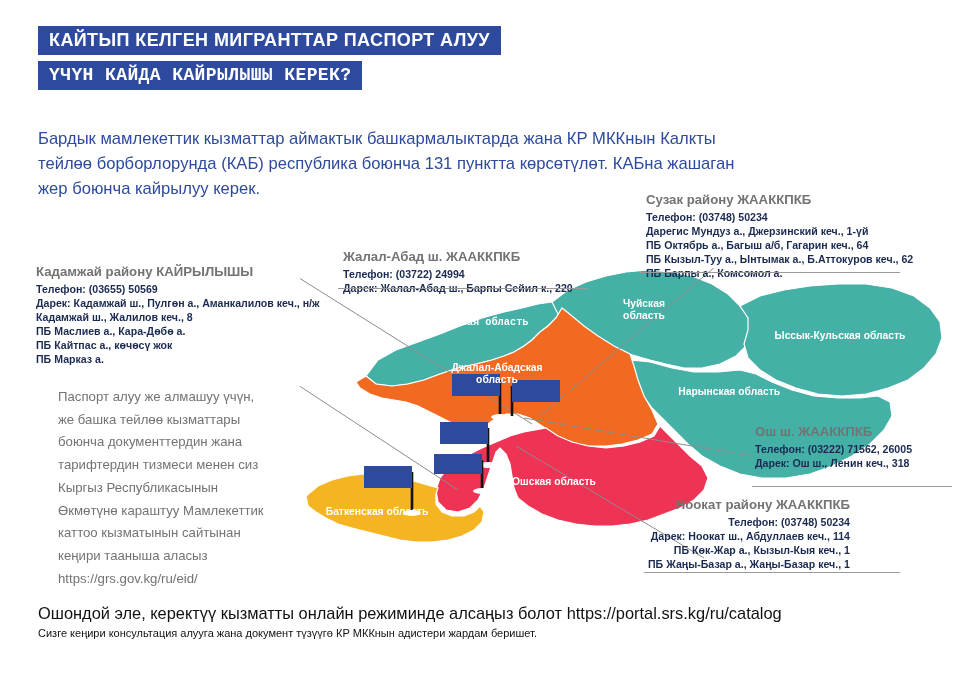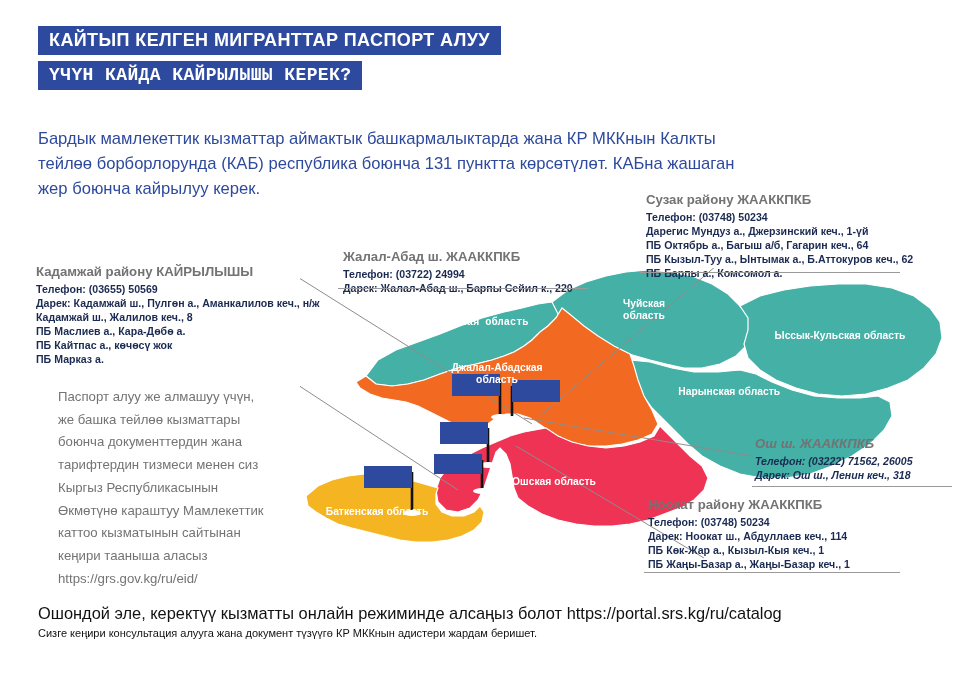--- a/index.html
+++ b/index.html
@@ -38,22 +38,22 @@
   .info .head{
     color:#737373;font-size:13.2px;font-weight:600;margin-bottom:3px;white-space:nowrap;
   }
   .info .ln{
     color:#1b2a52;font-size:10.6px;line-height:1.33;white-space:nowrap;font-weight:600;
   }
 
   #info-suzak{left:646px;top:192px;}
   #info-jalalabad{left:343px;top:237px;margin-top:12px;}
   #info-kadamjay{left:36px;top:264px;}
-  #info-osh{left:755px;top:436px;font-style:italic;}
-  #info-nookat{left:648px;top:497px;}
+  #info-osh{left:755px;top:424px;}
+  #info-nookat{left:648px;top:497px;text-align:right;}
 
   
   .rule{position:absolute;background:#9a9a9a;height:1px;}
 
   
   .leftpara{
     position:absolute;left:36px;top:386px;width:215px;
     color:#737373;font-size:13.2px;line-height:1.72;margin-left:22px;
   }
   .leftpara .url{white-space:nowrap;}

